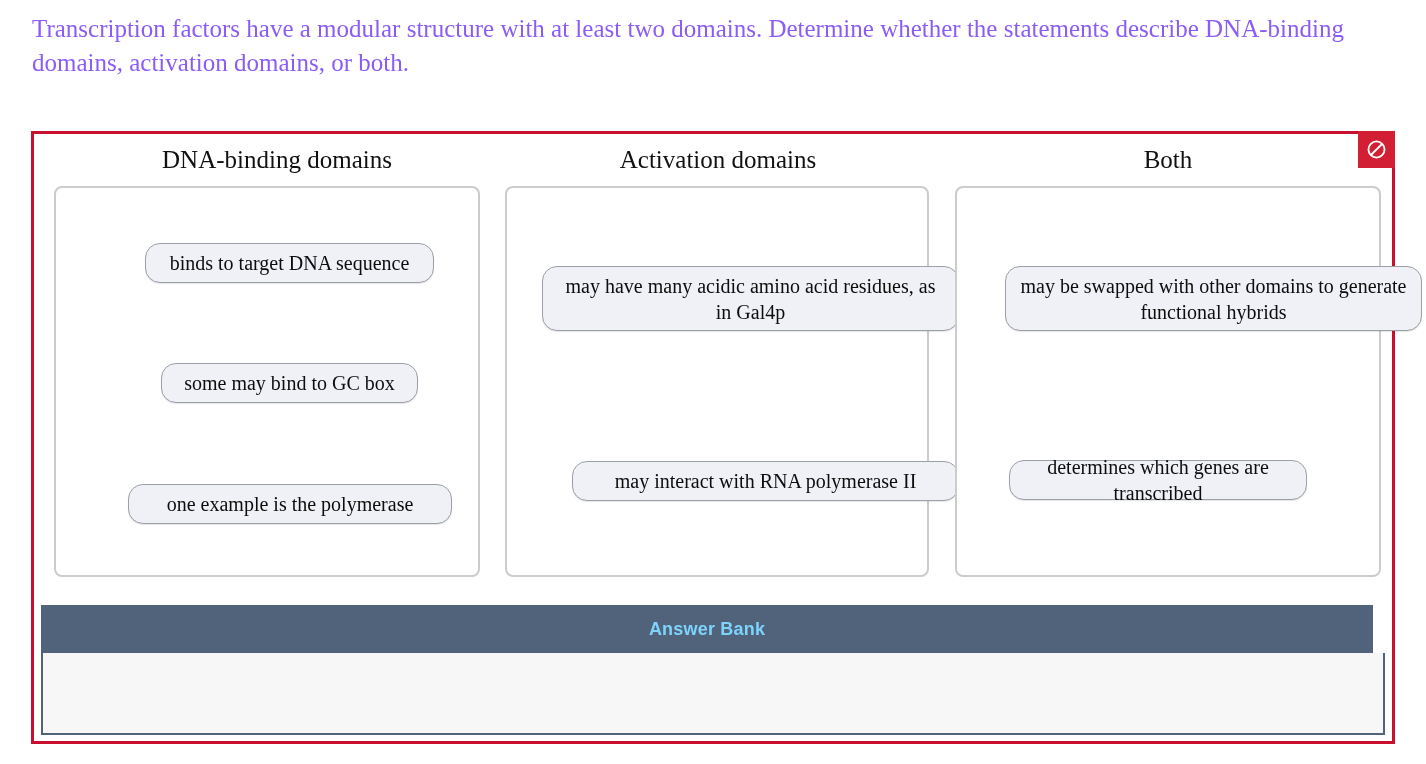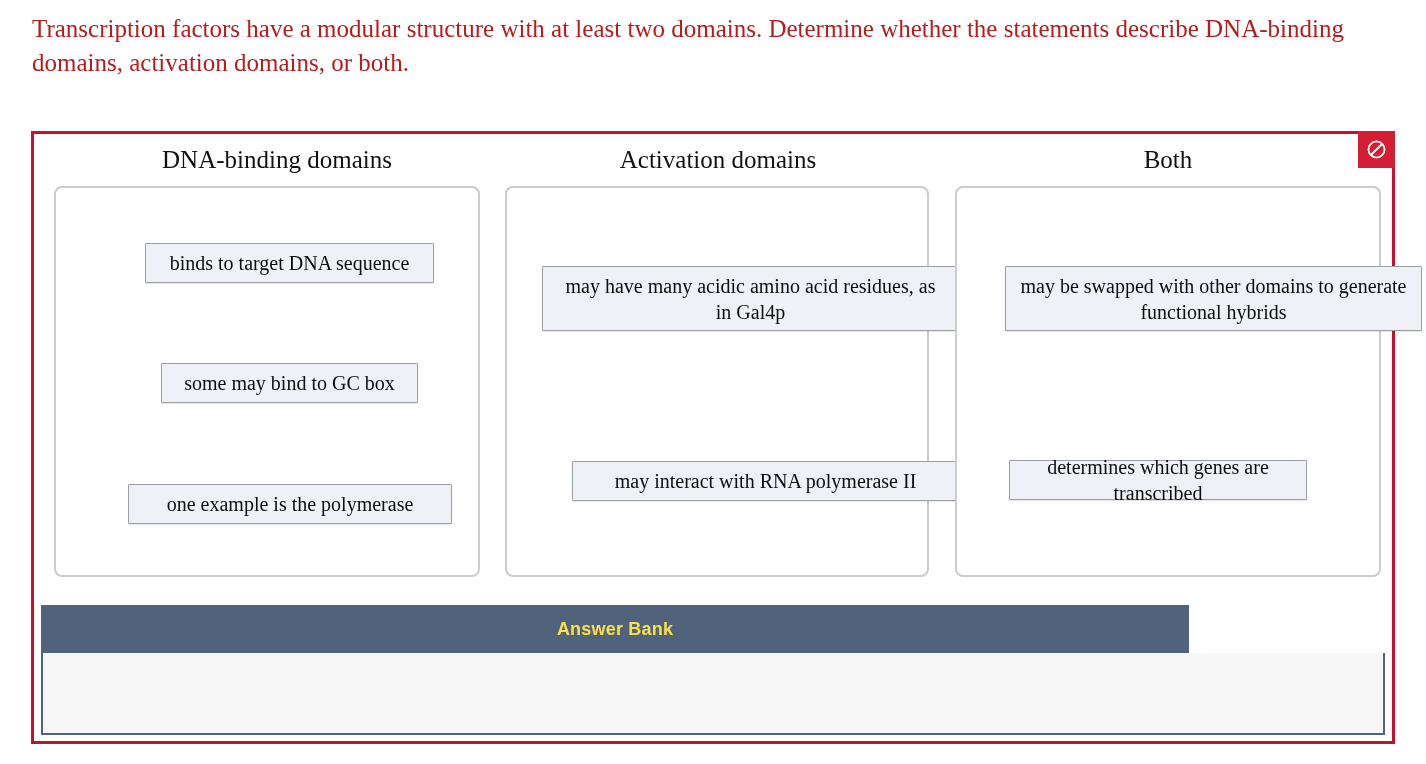--- a/index.html
+++ b/index.html
@@ -17,21 +17,21 @@
   }
 
   
   .prompt {
     position: absolute;
     left: 32px;
     top: 12px;
     width: 1330px;
     font-size: 25px;
     line-height: 34px;
-    color: #b91c1c;
+    color: #8b5cf6;
     font-family: "Liberation Serif", "DejaVu Serif", serif;
   }
 
   
   .activity {
     position: absolute;
     left: 31px;
     top: 131px;
     width: 1364px;
     height: 613px;
@@ -89,21 +89,21 @@
   }
   .zone.z1 { left: 20px;  width: 426px; }
   .zone.z2 { left: 471px; width: 424px; }
   .zone.z3 { left: 921px; width: 426px; }
 
   
   .tile {
     position: absolute;
     background: #eff1f6;
     border: 1.6px solid #9aa0a6;
-    border-radius: 1px;
+    border-radius: 15px;
     box-sizing: border-box;
     font-family: "Liberation Serif", "DejaVu Serif", serif;
     font-size: 20px;
     line-height: 26px;
     color: #0d0d0d;
     text-align: center;
     display: flex;
     align-items: center;
     justify-content: center;
     padding: 4px 14px;
@@ -121,24 +121,24 @@
 
   
   .t-c3-a { left: 36px; top: 78px;  width: 417px; height: 65px; margin-left: 12px; }
   .t-c3-b { left: 52px; top: 272px; width: 298px; height: 40px; }
 
   
   .bank-header {
     position: absolute;
     left: 7px;
     top: 471px;
-    width: 1148px;
+    width: 1332px;
     height: 48px;
     background: #51637a;
-    color: #fde047;
+    color: #7dd3fc;
     font-family: "Liberation Sans", "DejaVu Sans", sans-serif;
     font-size: 18px;
     font-weight: 600;
     display: flex;
     align-items: center;
     justify-content: center;
     letter-spacing: 0.2px;
   }
   .bank-body {
     position: absolute;

